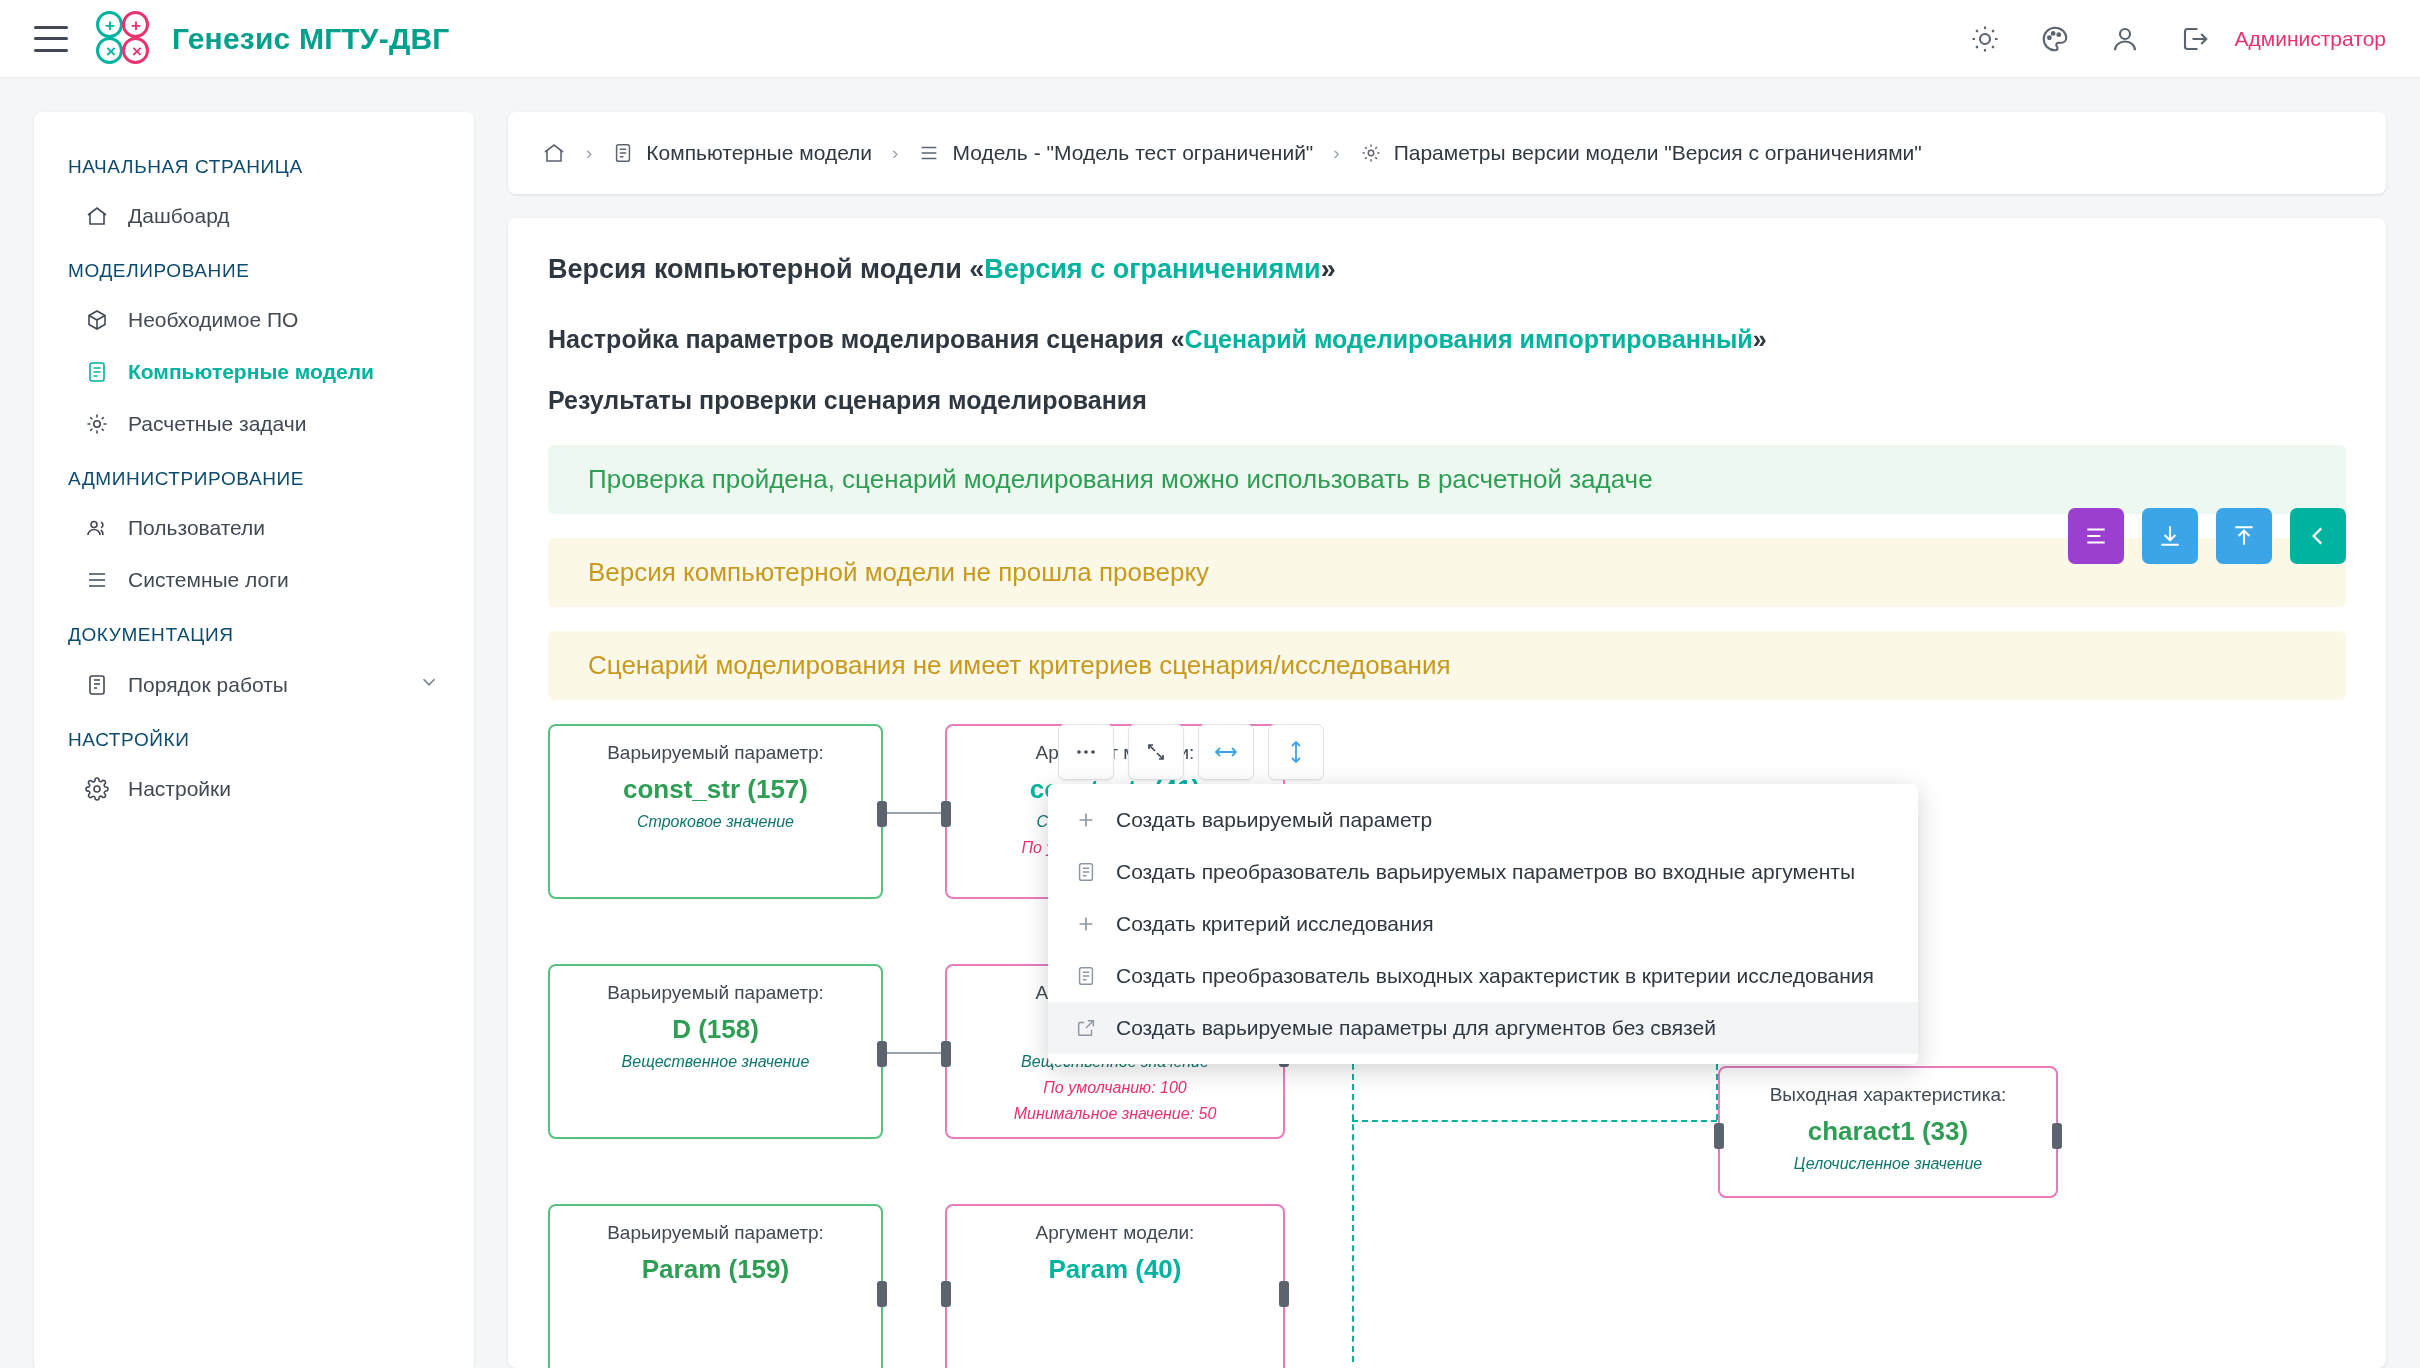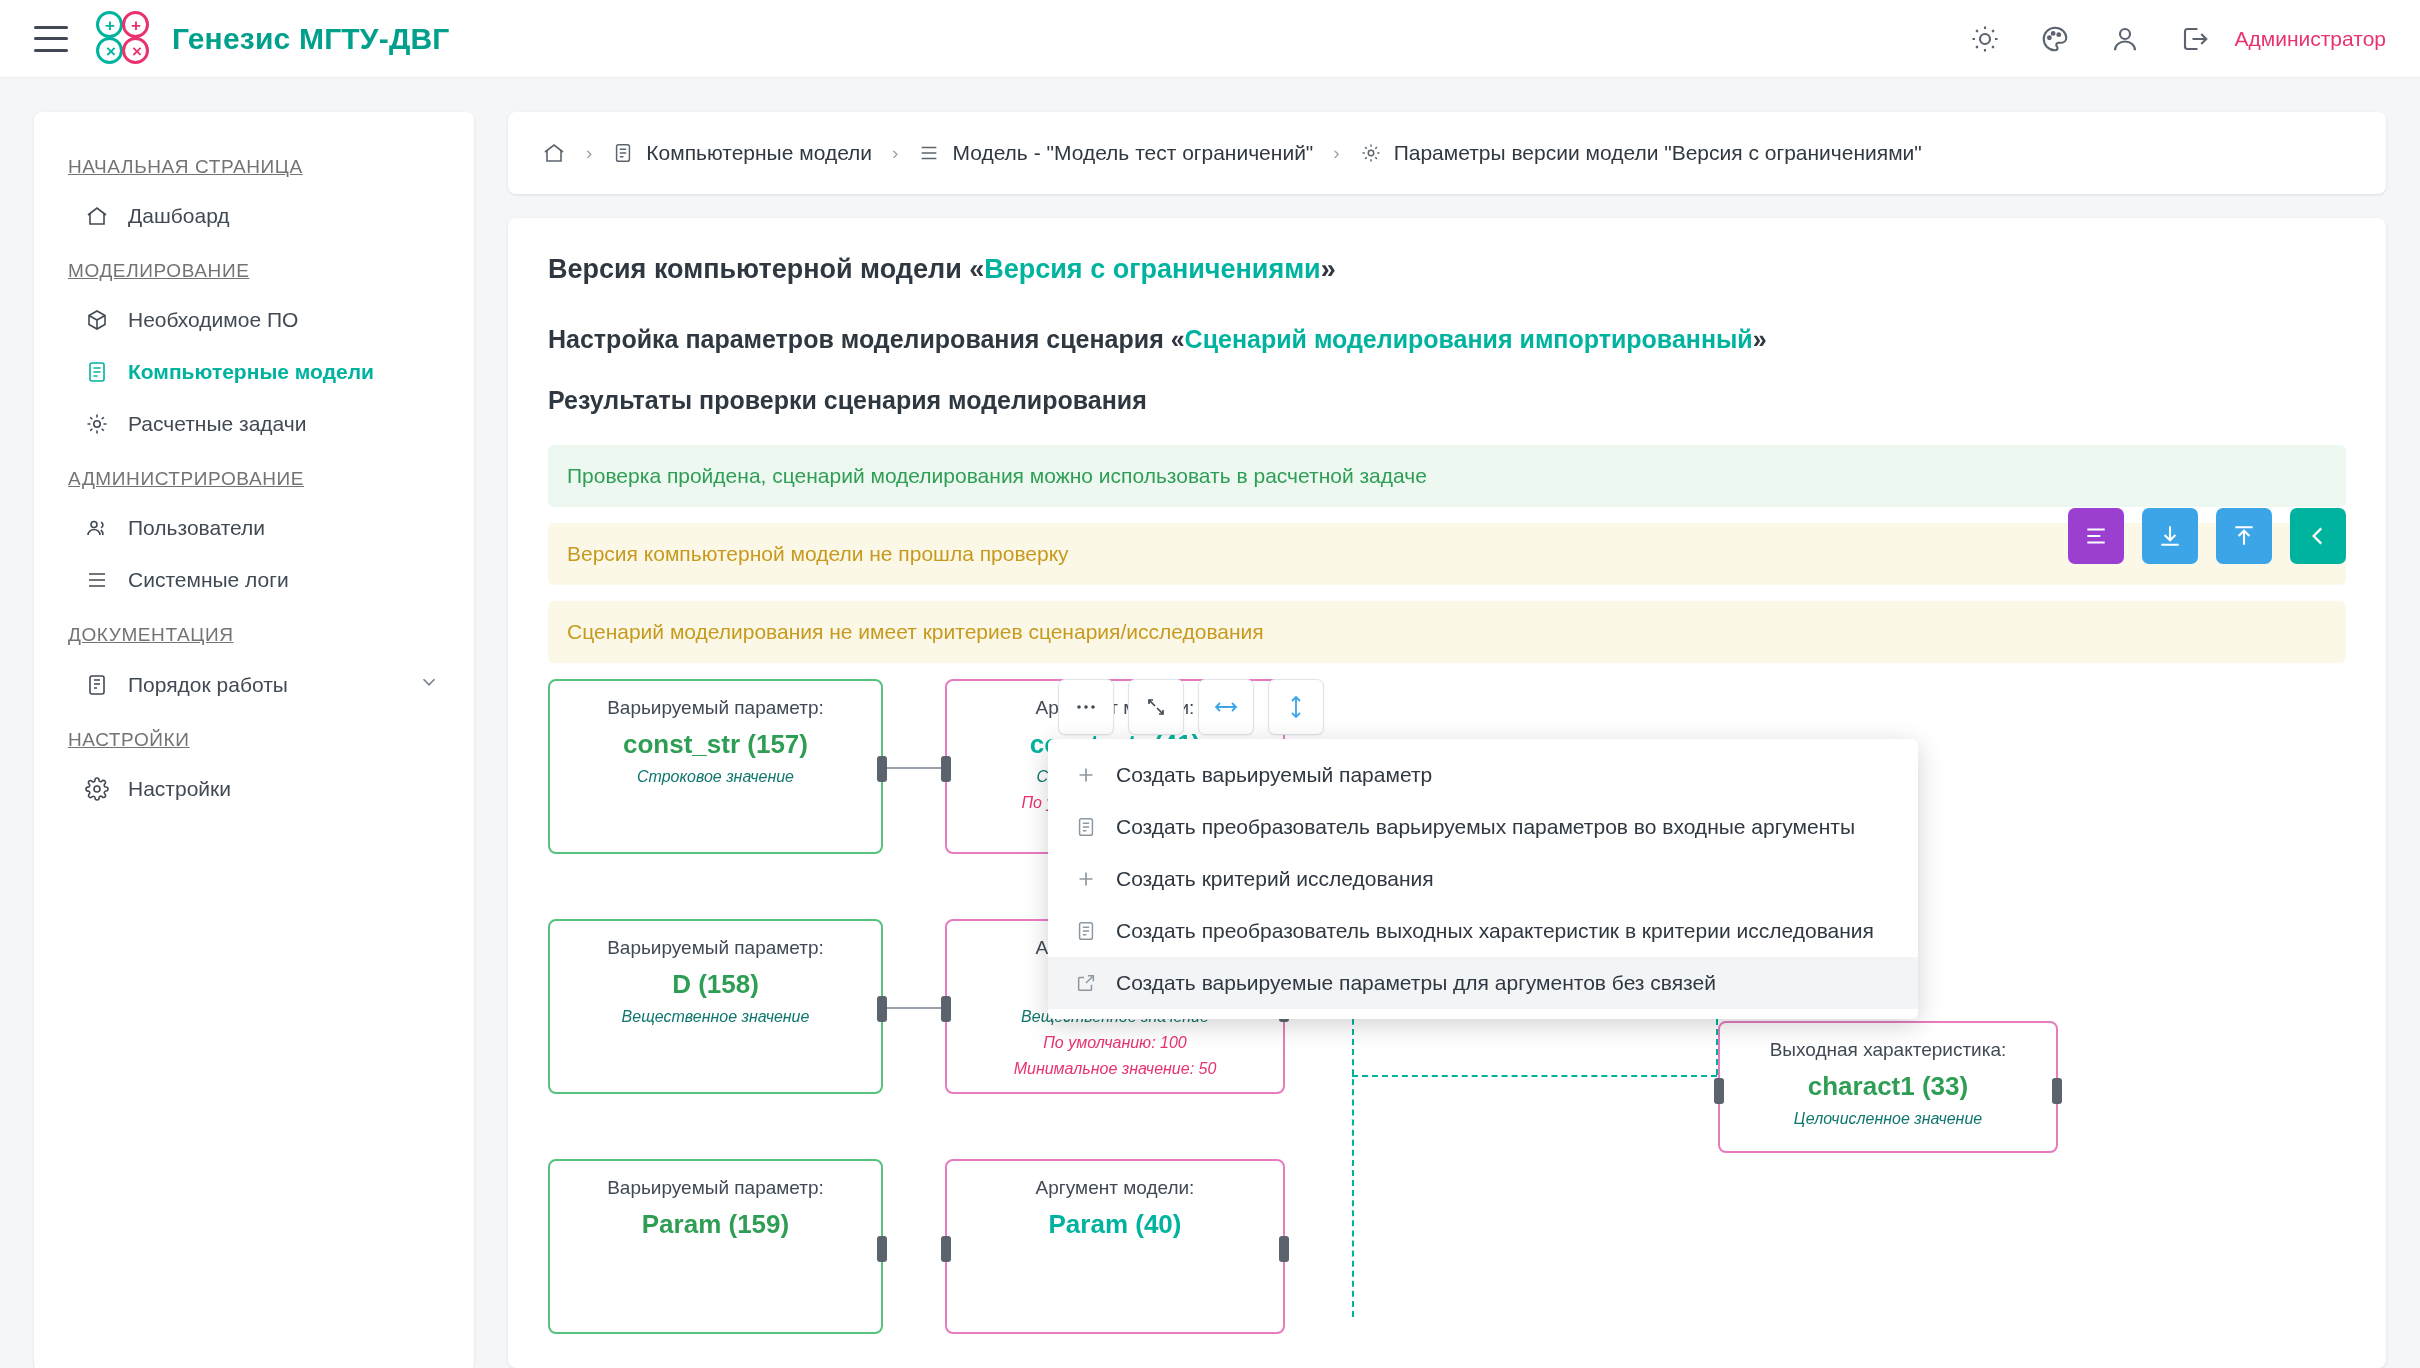--- a/index.html
+++ b/index.html
@@ -53,22 +53,22 @@
   .shell { display: flex; height: calc(1368px - 78px); padding: 34px 34px 0 34px; gap: 34px; }
 
   
   .sidebar {
     width: 440px; background: #fff; border-radius: 8px;
     box-shadow: 0 1px 3px rgba(0,0,0,.10);
     padding: 26px 0 20px 0; flex: 0 0 440px;
     height: 1260px;
   }
   .sb-group {
-    font-size: 19px; color: #737373; letter-spacing: .6px;
-    padding: 18px 34px 12px 34px; text-transform: uppercase; text-decoration: underline;
+    font-size: 19px; color: #0c4a6e; letter-spacing: .6px;
+    padding: 18px 34px 12px 34px; text-transform: uppercase;
   }
   .sb-item {
     display: flex; align-items: center; gap: 18px;
     padding: 13px 34px 13px 50px; font-size: 21px; color: #414a54; cursor: pointer;
   }
   .sb-item.active { color: #00b39f; font-weight: 700; }
   .sb-item .chev { margin-left: auto; color: #78828c; }
   .sb-ic { width: 26px; height: 26px; display: inline-flex; align-items: center; justify-content: center; }
 
   
@@ -84,21 +84,21 @@
   .content-card {
     background: #fff; border-radius: 8px; box-shadow: 0 1px 3px rgba(0,0,0,.10);
     padding: 36px 40px 0 40px; flex: 1 1 auto; position: relative; overflow: hidden;
   }
   .h-line-1 { font-size: 27px; font-weight: 700; color: #2f3841; margin-bottom: 40px; }
   .h-line-2 { font-size: 25px; font-weight: 700; color: #2f3841; margin-bottom: 32px; padding-right: 420px; }
   .h-line-3 { font-size: 25px; font-weight: 700; color: #2f3841; margin-bottom: 30px; }
   .teal { color: #00b39f; }
 
   .alert {
-    border-radius: 6px; padding: 19px 19px; font-size: 21px; margin-bottom: 16px;
+    border-radius: 6px; padding: 19px 40px; font-size: 26px; margin-bottom: 24px;
   }
   .alert.ok { background: #edf8f1; color: #2f9e55; }
   .alert.warn { background: #fcf8e8; color: #c79a1e; }
 
   
   .card-actions { position: absolute; right: 40px; top: 290px; display: flex; gap: 18px; }
   .sq-btn {
     width: 56px; height: 56px; border-radius: 7px; display: flex; align-items: center;
     justify-content: center; color: #fff; cursor: pointer; border: none;
   }

